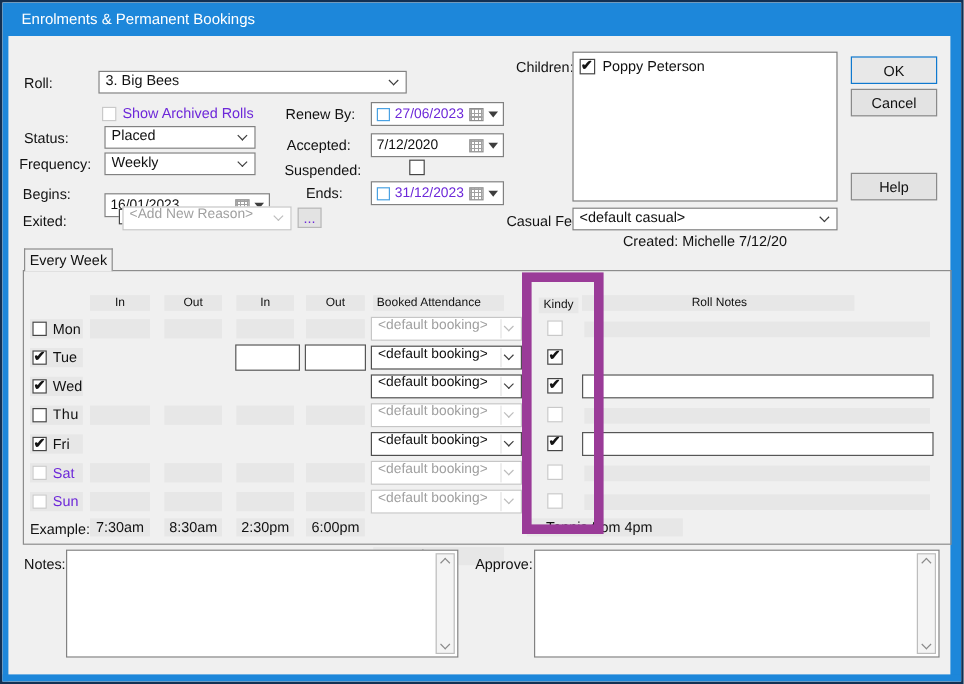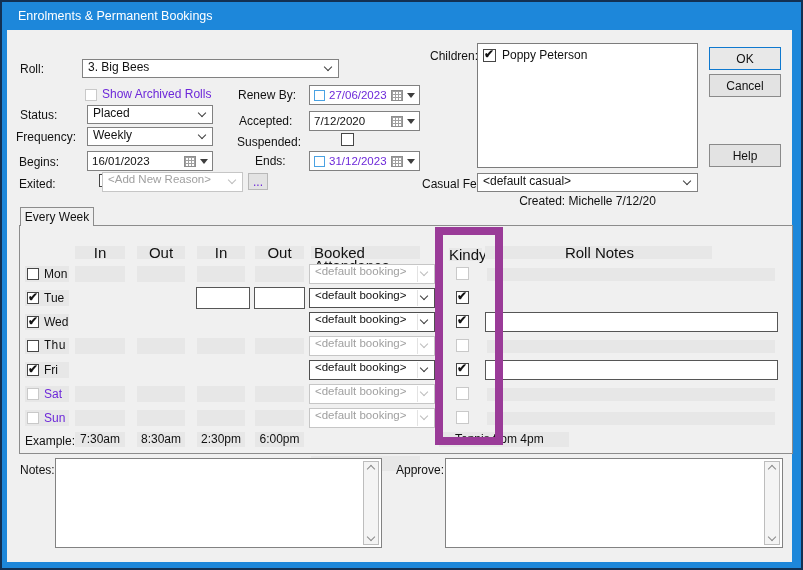--- a/index.html
+++ b/index.html
@@ -39,21 +39,21 @@
   .btn { position:absolute; background:#e3e3e3; border:1px solid #8a8a8a; display:flex; align-items:center; justify-content:center; }
   .btn.default { background:#e8e8e8; }
   
   .listbox { position:absolute; background:#fff; border:1px solid #7c7c7c; padding:4px 5px; }
   .list-item { display:flex; align-items:center; gap:6px; }
   
   .tab { position:absolute; background:#f0f0f0; border:1px solid #8c8c8c; border-bottom:none; display:flex; align-items:center; justify-content:center; z-index:2; }
   .groupbox { position:absolute; border:1px solid #8c8c8c; }
   
   .strip { background:#e7e7e7; }
-  .hdr { position:absolute; height:13px; line-height:13px; font-size:15px; text-align:center; }
+  .hdr { position:absolute; height:13px; line-height:13px; font-size:10px; text-align:center; }
   [data-name="grid-rows"] > div { position:absolute; }
   .daystrip { display:flex; align-items:center; gap:5px; padding-left:2px; }
   .daystrip .cb { width:12px; height:12px; }
   .cellbox { background:#e7e7e7; }
   .timebox { background:#fff; border:1px solid #565656; }
   .notebox { background:#fff; border:1px solid #565656; }
   .ex { position:absolute; height:15px; line-height:15px; }
   
   .tarea { position:absolute; background:#fff; border:1px solid #828282; }
   .vscroll { position:absolute; top:2px; bottom:2px; right:2px; width:16px; background:#f4f4f4; border:1px solid #bdbdbd; display:flex; flex-direction:column; justify-content:space-between; align-items:center; padding:4px 0; }
@@ -90,21 +90,21 @@
     <span class="chev" data-name="chevron-down-icon"></span>
   </div>
 
   <div class="label" style="left:14px;top:128px" data-name="frequency-label">Frequency:</div>
   <div class="combo" style="left:85px;top:125px;width:126px;height:19px" data-name="frequency-select">
     <span class="ctext" data-name="frequency-value">Weekly</span>
     <span class="chev" data-name="chevron-down-icon"></span>
   </div>
 
   <div class="label" style="left:17px;top:153px" data-name="begins-label">Begins:</div>
-  <div class="datefield" style="left:85px;top:149px;width:126px;height:20px" data-name="begins-date-field">
+  <div class="datefield" style="left:85px;top:159px;width:138px;height:20px" data-name="begins-date-field">
     <span class="ctext" data-name="begins-value">16/01/2023</span>
     <span class="cal-icon" data-name="calendar-icon"></span>
     <span class="tri" data-name="dropdown-arrow-icon"></span>
   </div>
 
   <div class="label" style="left:17px;top:175px" data-name="exited-label">Exited:</div>
   <span class="cb abs" style="left:82px;top:172px" data-name="exited-checkbox"></span>
   <div class="combo disabled" style="left:100px;top:170px;width:141px;height:20px;font-size:11.5px" data-name="exited-reason-select">
     <span class="ctext" data-name="exited-reason-value">&lt;Add New Reason&gt;</span>
     <span class="chev" data-name="chevron-down-icon"></span>

